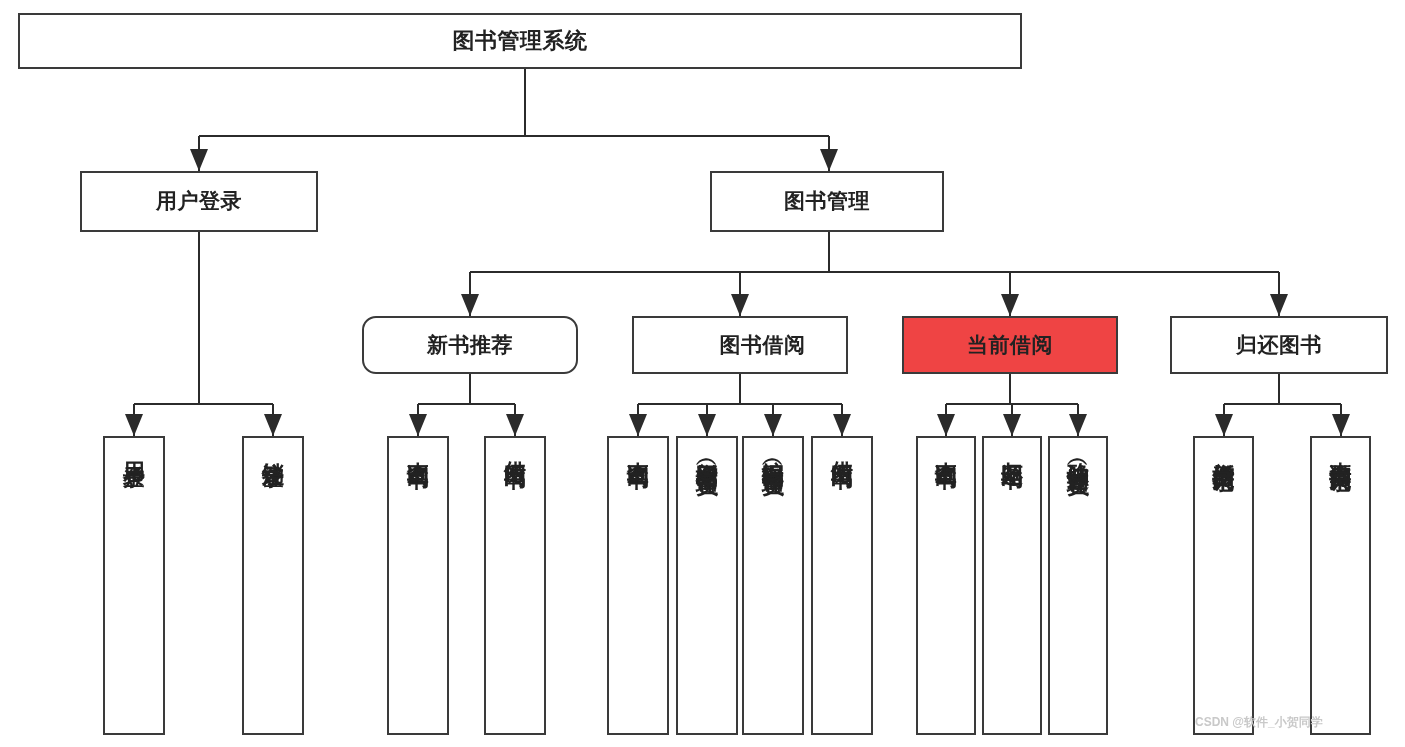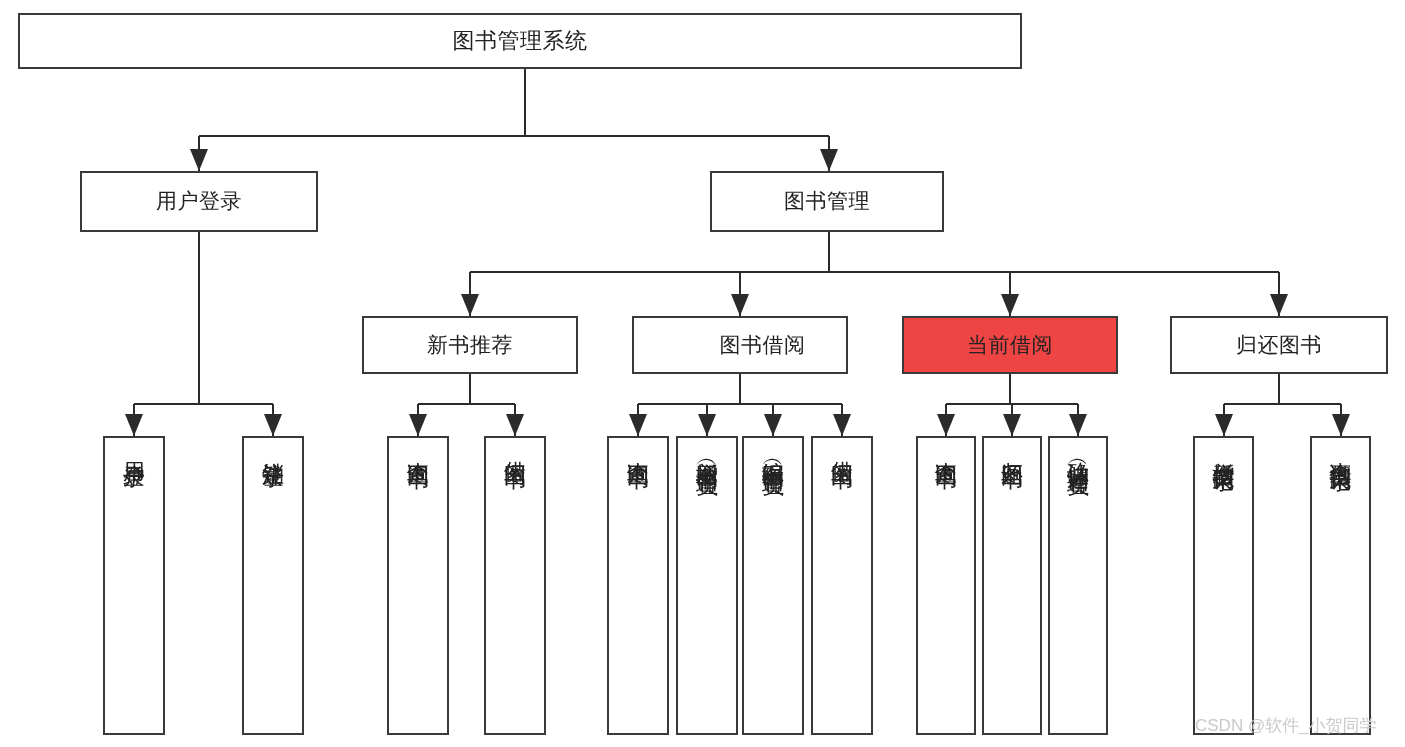--- a/index.html
+++ b/index.html
@@ -59,30 +59,30 @@
     line-height: 1.08;
     letter-spacing: 2px;
     white-space: nowrap;
   }
   .node.root .node-label {
     font-size: 22px;
   }
   .watermark {
     position: absolute;
     color: #c9c9c9;
-    font-size: 17px;
+    font-size: 12px;
     white-space: nowrap;
     z-index: 5;
     font-family: "Liberation Sans", "DejaVu Sans", sans-serif;
   }
 </style>
 </head>
 <body>
 
-<div id="canvas" style="background: rgb(255, 255, 255);">
+<div id="canvas" style="background: rgb(255, 255, 255); font-weight: bold;">
   <svg id="wires" viewBox="0 0 1405 747" preserveAspectRatio="none" aria-hidden="true">
       <line x1="525" y1="69" x2="525" y2="136" stroke="#2b2b2b" stroke-width="2.6" shape-rendering="crispEdges"></line>
       <line x1="199" y1="136" x2="829" y2="136" stroke="#2b2b2b" stroke-width="2.6" shape-rendering="crispEdges"></line>
       <line x1="199" y1="136" x2="199" y2="171" stroke="#2b2b2b" stroke-width="2.6" shape-rendering="crispEdges"></line>
       <path d="M 190 149 L 208 149 L 199 171 Z" fill="#2b2b2b"></path>
       <line x1="829" y1="136" x2="829" y2="171" stroke="#2b2b2b" stroke-width="2.6" shape-rendering="crispEdges"></line>
       <path d="M 820 149 L 838 149 L 829 171 Z" fill="#2b2b2b"></path>
       <line x1="199" y1="232" x2="199" y2="404" stroke="#2b2b2b" stroke-width="2.6" shape-rendering="crispEdges"></line>
       <line x1="134" y1="404" x2="273" y2="404" stroke="#2b2b2b" stroke-width="2.6" shape-rendering="crispEdges"></line>
       <line x1="134" y1="404" x2="134" y2="436" stroke="#2b2b2b" stroke-width="2.6" shape-rendering="crispEdges"></line>
@@ -133,21 +133,21 @@
   <div id="nodes">
       <div class="node horiz root" style="left: 18px; top: 13px; width: 1004px; height: 56px; border-color: rgb(58, 58, 58); background: rgb(255, 255, 255);">
         <span class="node-label" style="color: rgb(34, 34, 34);">图书管理系统</span>
       </div>
       <div class="node horiz" style="left: 80px; top: 171px; width: 238px; height: 61px; border-color: rgb(58, 58, 58); background: rgb(255, 255, 255);">
         <span class="node-label" style="color: rgb(34, 34, 34);">用户登录</span>
       </div>
       <div class="node horiz" style="left: 710px; top: 171px; width: 234px; height: 61px; border-color: rgb(58, 58, 58); background: rgb(255, 255, 255);">
         <span class="node-label" style="color: rgb(34, 34, 34);">图书管理</span>
       </div>
-      <div class="node horiz" style="left: 362px; top: 316px; width: 216px; height: 58px; border-color: rgb(58, 58, 58); background: rgb(255, 255, 255);">
+      <div class="node horiz" style="left: 362px; top: 316px; width: 216px; height: 58px; border-color: rgb(58, 58, 58); background: rgb(255, 255, 255); border-radius: 14px;">
         <span class="node-label" style="color: rgb(34, 34, 34);">新书推荐</span>
       </div>
       <div class="node horiz" style="left: 632px; top: 316px; width: 216px; height: 58px; border-color: rgb(58, 58, 58); background: rgb(255, 255, 255); padding-left: 45px;">
         <span class="node-label" style="color: rgb(34, 34, 34);">图书借阅</span>
       </div>
       <div class="node horiz" style="left: 902px; top: 316px; width: 216px; height: 58px; border-color: rgb(58, 58, 58); background: #ef4444;">
         <span class="node-label" style="color: rgb(34, 34, 34);">当前借阅</span>
       </div>
       <div class="node horiz" style="left: 1170px; top: 316px; width: 218px; height: 58px; border-color: rgb(58, 58, 58); background: rgb(255, 255, 255);">
         <span class="node-label" style="color: rgb(34, 34, 34);">归还图书</span>

